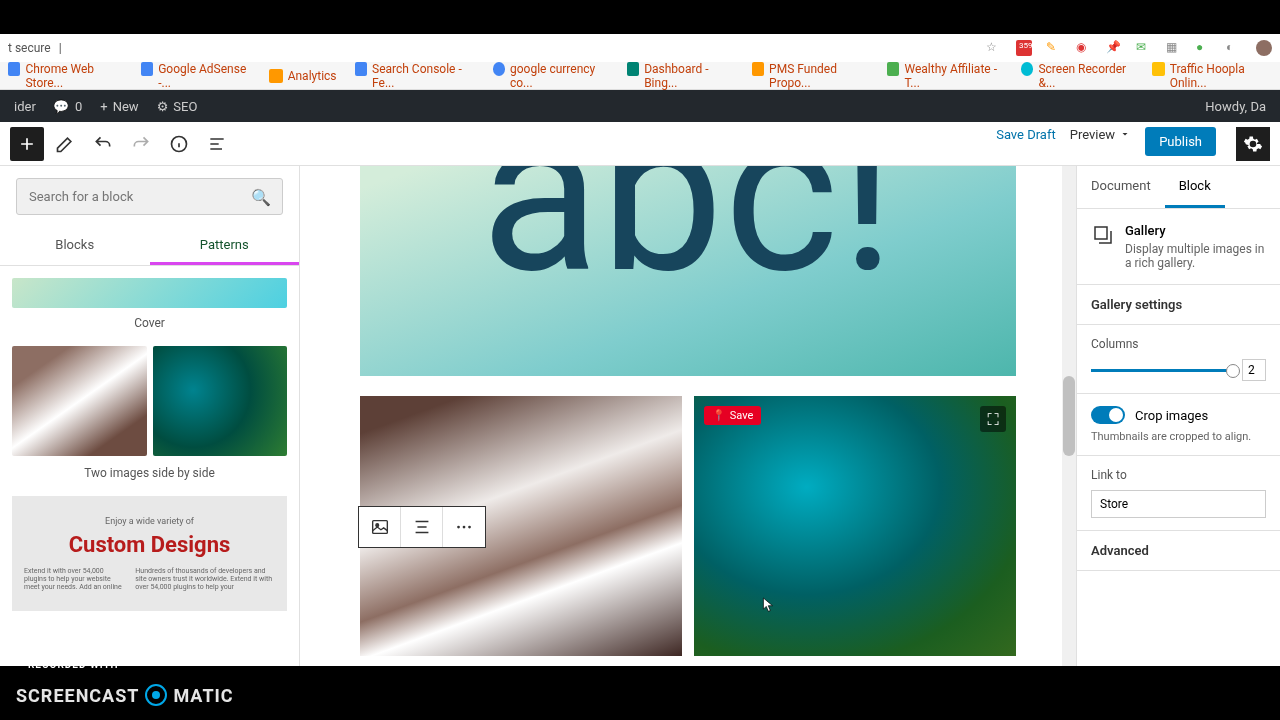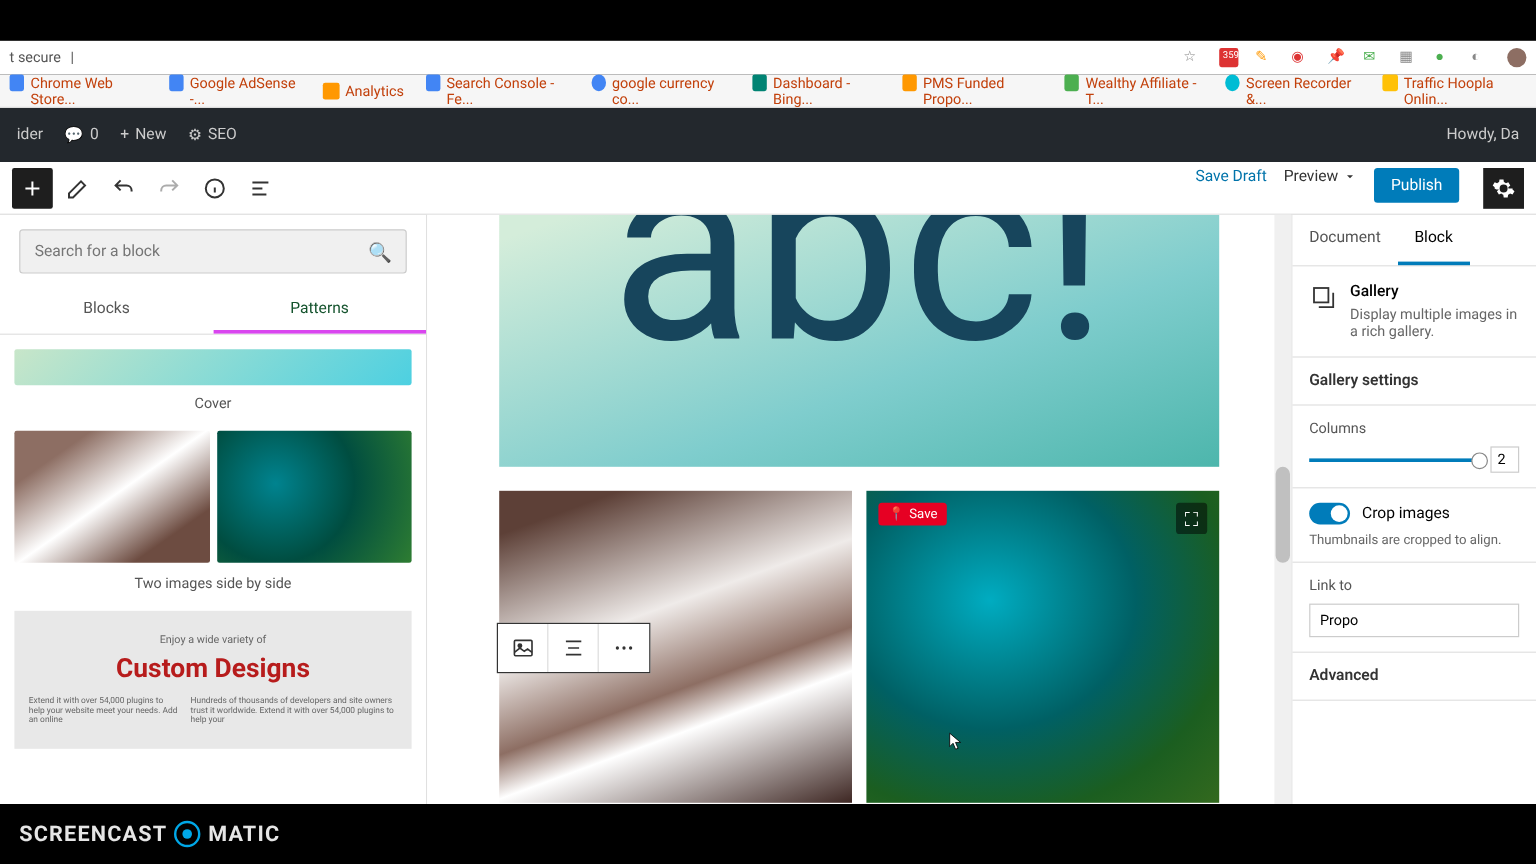--- a/index.html
+++ b/index.html
@@ -12,34 +12,34 @@
 .somlogo .dot{width:8px;height:8px;background:#00a8e8;border-radius:50%}
 .browser-chrome{background:#fff;height:28px;display:flex;align-items:center;padding:0 8px;font-size:12px;color:#555;gap:8px}
 .url{color:#333}
 .chrome-right{margin-left:auto;display:flex;gap:14px;align-items:center}
 .chrome-right span{width:16px;height:16px;display:inline-block}
 .star{color:#888}
 .badge{background:#d33;color:#fff;font-size:8px;padding:1px 3px;border-radius:2px}
 .bkbar{background:#f6f6f6;height:28px;display:flex;align-items:center;padding:0 8px;gap:18px;border-bottom:1px solid #ddd;font-size:12px;color:#333}
 .bkbar a{color:#c2410c;text-decoration:none;display:flex;align-items:flex-start;gap:5px}
 .bki{width:14px;height:14px;border-radius:2px;display:inline-block}
-.adminbar{background:#23282d;height:45px;display:flex;align-items:center;padding:11px 14px;color:#ccc;font-size:13px;gap:18px}
+.adminbar{background:#23282d;height:32px;display:flex;align-items:center;padding:11px 14px;color:#ccc;font-size:13px;gap:18px}
 .adminbar .right{margin-left:auto}
 .adminbar span{display:flex;align-items:center;gap:5px}
 .editor-header{background:#fff;height:44px;display:flex;align-items:center;padding:0 10px;border-bottom:1px solid #e0e0e0}
 .hbtn{width:34px;height:34px;display:flex;align-items:center;justify-content:center;border-radius:2px;margin-right:4px;color:#333;cursor:pointer}
 .hbtn.add{background:#1e1e1e;color:#fff}
 .hbtn svg{width:20px;height:20px}
 .hright{margin-left:auto;display:flex;align-items:flex-start;gap:14px}
 .savedraft{color:#0073aa;font-size:13px;cursor:pointer}
 .preview{color:#333;font-size:13px;display:flex;align-items:center;gap:4px;cursor:pointer}
 .publish{background:#007cba;color:#fff;padding:7px 14px;border-radius:3px;font-size:13px;cursor:pointer;border:none}
 .gear{width:34px;height:34px;background:#1e1e1e;color:#fff;display:flex;align-items:center;justify-content:center;margin-left:6px}
 .main{display:flex;height:500px;background:#fff}
-.leftpanel{width:356px;border-right:1px solid #e0e0e0;display:flex;flex-direction:column}
+.leftpanel{width:300px;border-right:1px solid #e0e0e0;display:flex;flex-direction:column}
 .searchbox{margin:12px 16px;position:relative}
 .searchbox input{width:100%;padding:10px 12px;border:1px solid #ccc;border-radius:3px;font-size:13px;background:#f0f0f0}
 .searchbox .sicon{position:absolute;right:12px;top:10px;color:#555}
 .lefttabs{display:flex;border-bottom:1px solid #e0e0e0}
 .lefttab{flex:1;padding:10px;text-align:center;font-size:13px;color:#555;cursor:pointer}
 .lefttab.active{color:#14532d;font-weight:400;border-bottom:3px solid #d946ef}
 .patlist{flex:1;overflow-y:auto;padding:12px;position:relative}
 .pcover{height:30px;background:linear-gradient(135deg,#c8e6c9,#4dd0e1);border-radius:2px;margin-bottom:8px}
 .plabel{text-align:center;font-size:12px;color:#555;margin-bottom:16px}
 .twothumbs{display:flex;gap:6px;margin-bottom:10px}
@@ -306,21 +306,21 @@
       <div class="toggle">
         <div class="tsw">
             <div class="tkn"></div>
           </div>
         <span>Crop images</span>
       </div>
       <div class="hint">Thumbnails are cropped to align.</div>
     </div>
     <div class="rsection">
       <div class="rlabel">Link to</div>
-      <div class="rselect">Propo</div>
+      <div class="rselect">Store</div>
     </div>
     <div class="rsection hdr">Advanced</div>
   </div>
 </div>
 
 <div class="recorded">RECORDED WITH</div>
 <div class="letterbox-bottom">
   <div class="somlogo">
     <span>SCREENCAST</span>
     <span class="circ">

